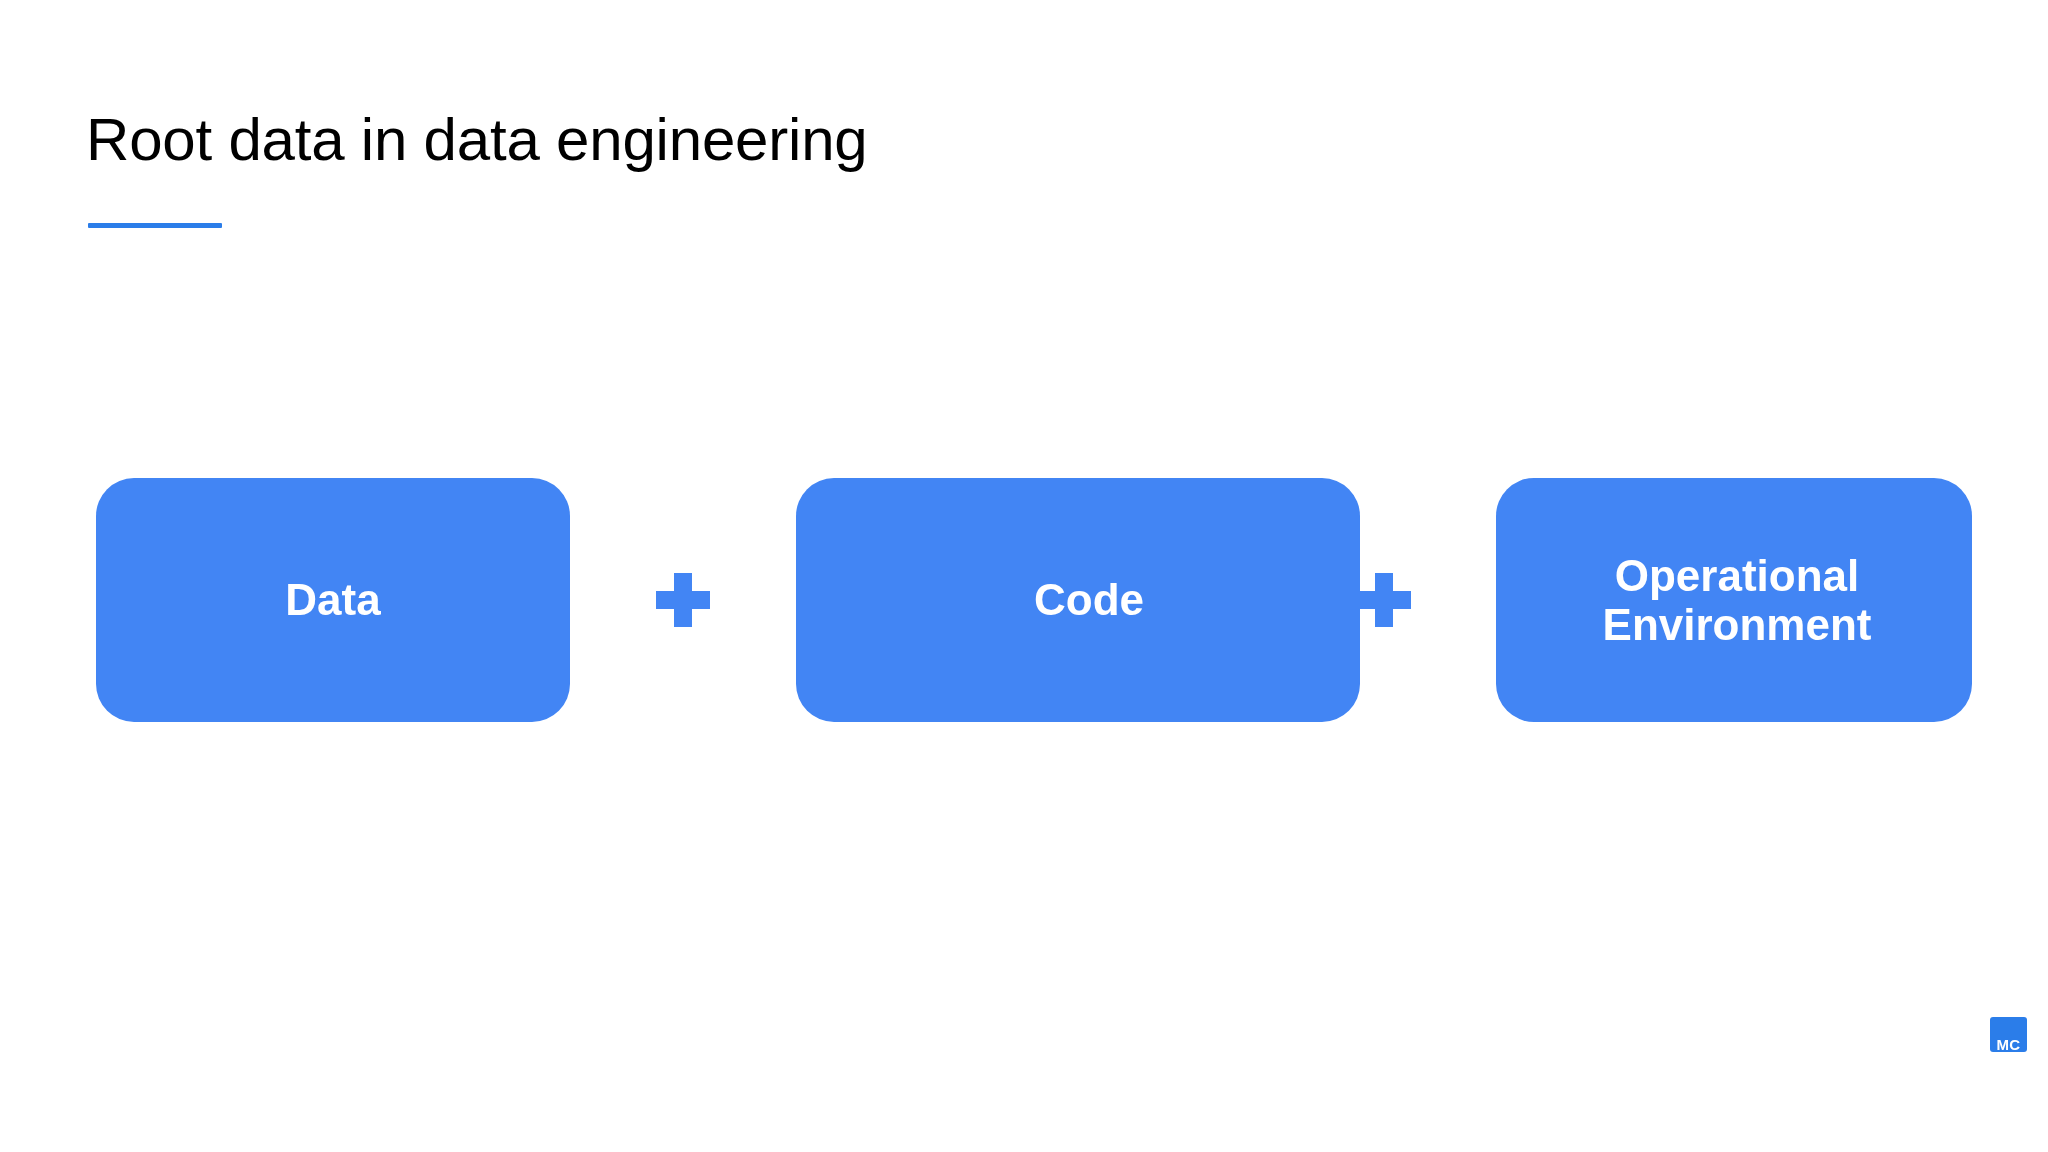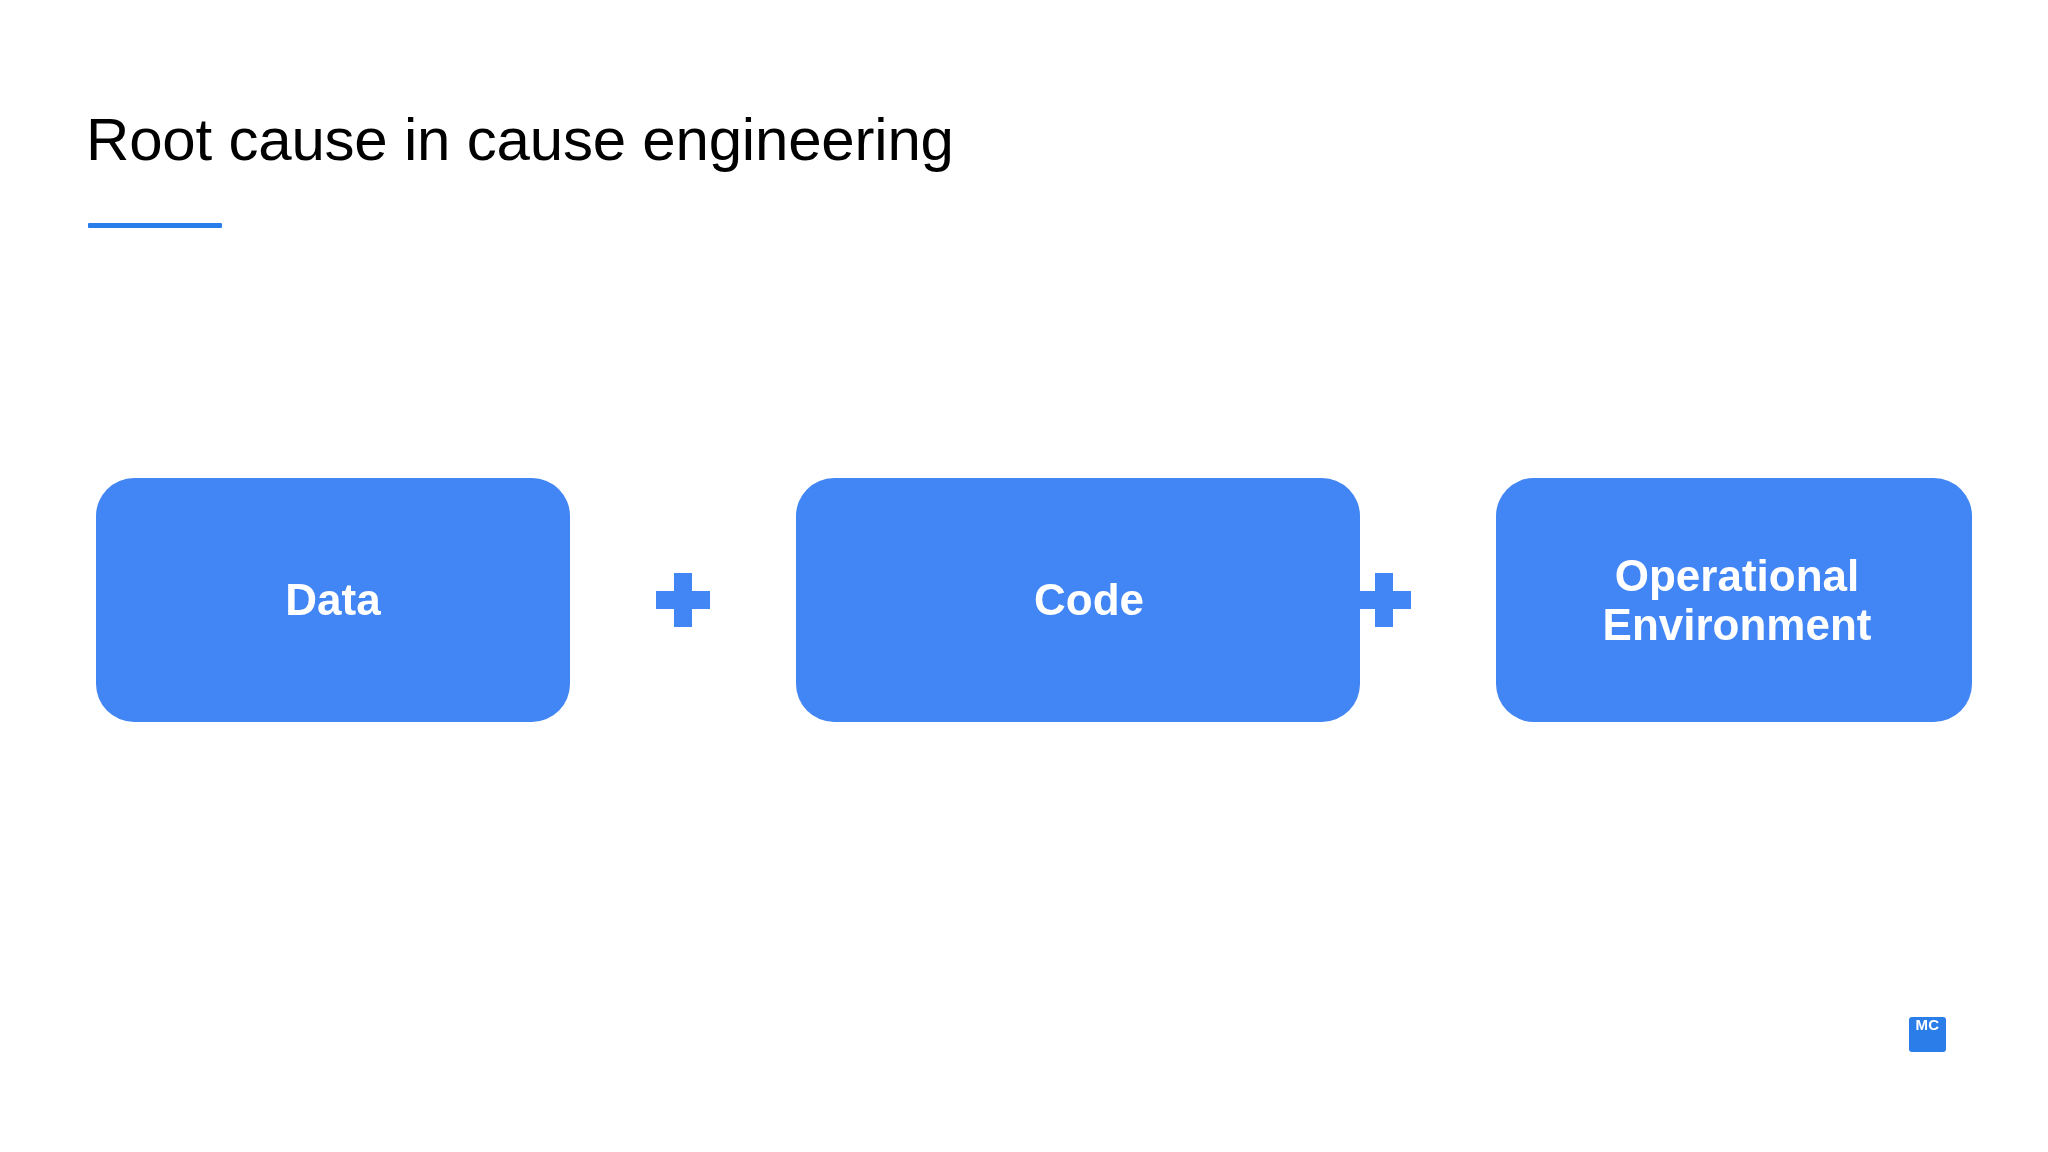--- a/index.html
+++ b/index.html
@@ -90,45 +90,45 @@
     height: 54px;
   }
   #plus-1 { left: 648px; }
   #plus-2 { left: 1349px; }
 
   .plus-sep svg { display: block; width: 54px; height: 54px; }
 
   
   .brand-mark {
     position: absolute;
-    left: 1909px;
+    left: 1990px;
     top: 1017px;
     width: 37px;
     height: 35px;
     background: #2b7de9;
     border-radius: 3px;
     display: flex;
-    align-items: flex-start;
+    align-items: flex-end;
     justify-content: center;
   }
   .brand-mark .brand-text {
     font-family: "Liberation Sans", sans-serif;
     color: #ffffff;
     font-weight: 700;
     font-size: 15px;
     letter-spacing: 0.4px;
     line-height: 1;
   }
 </style>
 </head>
 <body>
 
 <div class="slide">
 
-  <h1 class="slide-title">Root cause in cause engineering</h1>
+  <h1 class="slide-title">Root data in data engineering</h1>
 
   <div class="title-rule"></div>
 
   <div class="diagram">
 
     <div class="concept-box" id="box-data">
       <span class="box-label">Data</span>
     </div>
 
     <div class="plus-sep" id="plus-1">

